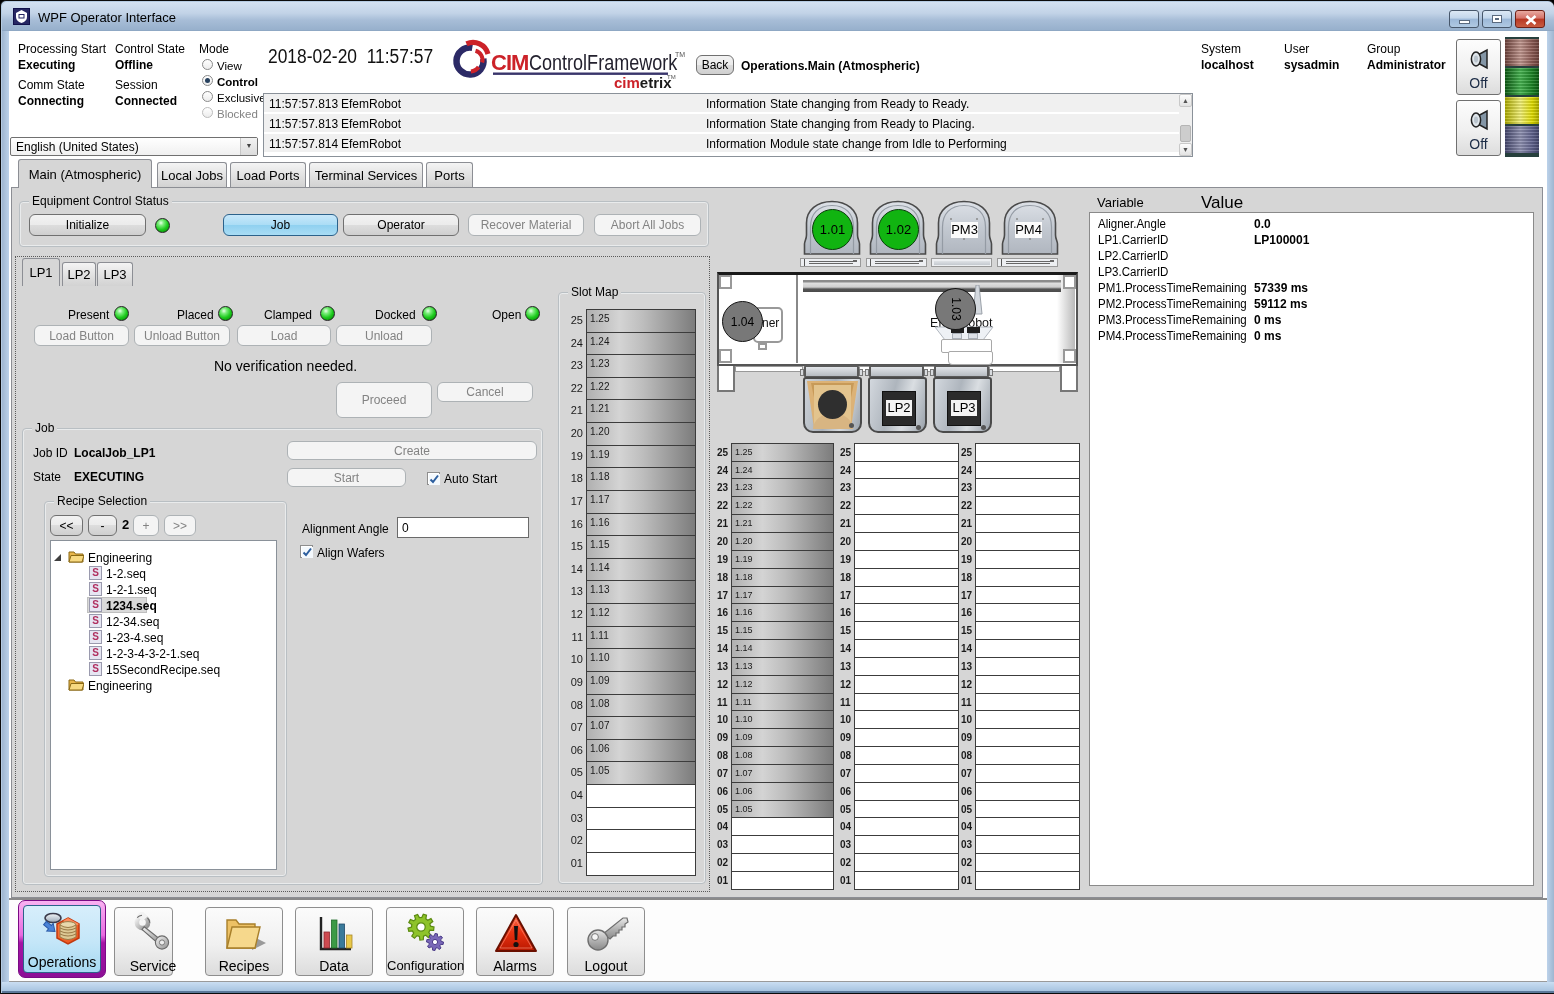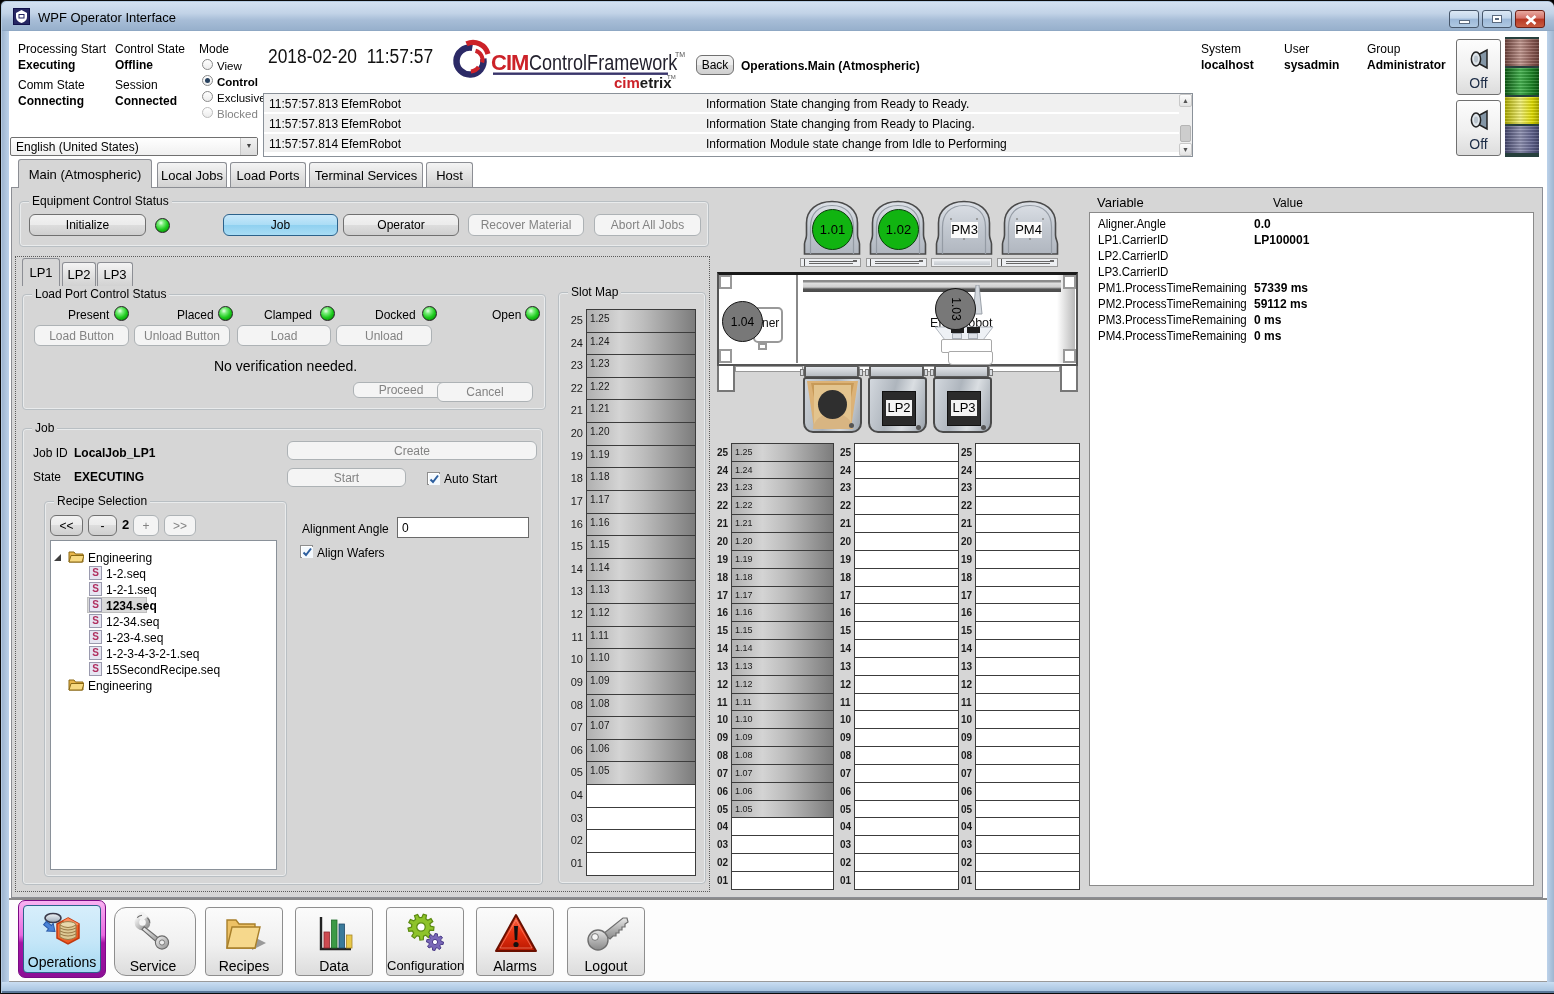--- a/index.html
+++ b/index.html
@@ -139,53 +139,50 @@
     <div class="abs" style="left:1504px;top:36px;width:34px;height:120px;background:#27403d"></div>
     <div class="abs" style="left:1504px;top:38px;width:34px;height:27px;background:repeating-linear-gradient(180deg,rgba(255,255,255,.14) 0 1px,rgba(0,0,0,.12) 1px 3px),linear-gradient(90deg,#6e423c 0%,#c49a92 45%,#8e5c55 80%,#6e423c 100%);background-color:#8e5c55"></div>
     <div class="abs" style="left:1504px;top:67px;width:34px;height:27px;background:repeating-linear-gradient(180deg,rgba(255,255,255,.14) 0 1px,rgba(0,0,0,.12) 1px 3px),linear-gradient(90deg,#0d5c14 0%,#49b653 45%,#1c8526 80%,#0d5c14 100%);background-color:#1c8526"></div>
     <div class="abs" style="left:1504px;top:96px;width:34px;height:27px;background:repeating-linear-gradient(180deg,rgba(255,255,255,.14) 0 1px,rgba(0,0,0,.12) 1px 3px),linear-gradient(90deg,#b0ae00 0%,#f4f27a 45%,#e4e000 80%,#b0ae00 100%);background-color:#e4e000"></div>
     <div class="abs" style="left:1504px;top:125px;width:34px;height:27px;background:repeating-linear-gradient(180deg,rgba(255,255,255,.14) 0 1px,rgba(0,0,0,.12) 1px 3px),linear-gradient(90deg,#46486e 0%,#9294b4 45%,#62648f 80%,#46486e 100%);background-color:#62648f"></div>
     <div class="abs" style="left:10px;top:186px;width:1532px;height:711px;background:#d6d6d6;border:1px solid #8c8e94"></div>
     <div class="tab sel" style="left:17px;top:158px;width:134px;height:29px">Main (Atmospheric)</div>
     <div class="tab" style="left:156px;top:161px;width:70px;height:25px">Local Jobs</div>
     <div class="tab" style="left:229px;top:161px;width:76px;height:25px">Load Ports</div>
     <div class="tab" style="left:308px;top:161px;width:114px;height:25px">Terminal Services</div>
-    <div class="tab" style="left:425px;top:161px;width:47px;height:25px">Host</div>
+    <div class="tab" style="left:425px;top:161px;width:47px;height:25px">Ports</div>
     <div class="gb" style="left:18px;top:200px;width:690px;height:46px">
       <span>Equipment Control Status</span>
     </div>
     <div class="btn" style="left:28px;top:213px;width:117px;height:22px">Initialize</div>
     <div class="led" style="left:154px;top:217px;width:15px;height:15px"></div>
     <div class="btn blue" style="left:222px;top:213px;width:115px;height:22px">Job</div>
     <div class="btn" style="left:342px;top:213px;width:116px;height:22px">Operator</div>
     <div class="btn dis" style="left:467px;top:213px;width:116px;height:22px">Recover Material</div>
     <div class="btn dis" style="left:593px;top:213px;width:107px;height:22px">Abort All Jobs</div>
     <div class="dotted" style="left:14px;top:255px;width:695px;height:636px"></div>
     <div class="tab sel" style="left:21px;top:257px;width:38px;height:28px;background:#d6d6d6">LP1</div>
     <div class="tab" style="left:61px;top:261px;width:34px;height:24px">LP2</div>
     <div class="tab" style="left:96px;top:261px;width:36px;height:24px">LP3</div>
-    <div class="gb" style="left:21px;top:293px;width:524px;height:116px">
-      <span>Load Port Control Status</span>
-    </div>
     <div class="t" style="left:67px;top:307px">Present</div>
     <div class="led" style="left:113px;top:305px;width:15px;height:15px"></div>
     <div class="t" style="left:176px;top:307px">Placed</div>
     <div class="led" style="left:217px;top:305px;width:15px;height:15px"></div>
     <div class="t" style="left:263px;top:307px">Clamped</div>
     <div class="led" style="left:319px;top:305px;width:15px;height:15px"></div>
     <div class="t" style="left:374px;top:307px">Docked</div>
     <div class="led" style="left:421px;top:305px;width:15px;height:15px"></div>
     <div class="t" style="left:491px;top:307px">Open</div>
     <div class="led" style="left:524px;top:305px;width:15px;height:15px"></div>
     <div class="btn dis" style="left:33px;top:324px;width:95px;height:21px">Load Button</div>
     <div class="btn dis" style="left:133px;top:324px;width:96px;height:21px">Unload Button</div>
     <div class="btn dis" style="left:236px;top:324px;width:94px;height:21px">Load</div>
     <div class="btn dis" style="left:335px;top:324px;width:96px;height:21px">Unload</div>
     <div class="t" style="left:213px;top:357px;font-size:14px;line-height:16px">No verification needed.</div>
-    <div class="btn dis" style="left:352px;top:381px;width:96px;height:16px">Proceed</div>
+    <div class="btn dis" style="left:335px;top:381px;width:96px;height:36px">Proceed</div>
     <div class="btn dis" style="left:436px;top:381px;width:96px;height:20px">Cancel</div>
     <div class="gb" style="left:21px;top:427px;width:521px;height:457px">
       <span>Job</span>
     </div>
     <div class="t" style="left:32px;top:445px">Job ID</div>
     <div class="t b" style="left:73px;top:445px">LocalJob_LP1</div>
     <div class="btn dis" style="left:286px;top:440px;width:250px;height:19px">Create</div>
     <div class="t" style="left:32px;top:469px">State</div>
     <div class="t b" style="left:73px;top:469px">EXECUTING</div>
     <div class="btn dis" style="left:286px;top:467px;width:119px;height:19px">Start</div>
@@ -643,21 +640,21 @@
     <div class="cell" style="left:974px;top:799px;width:105px;height:18px"></div>
     <div class="snum" style="left:960px;top:820px;width:12px;font-size:10px;font-weight:bold;text-align:left">04</div>
     <div class="cell" style="left:974px;top:816px;width:105px;height:19px"></div>
     <div class="snum" style="left:960px;top:838px;width:12px;font-size:10px;font-weight:bold;text-align:left">03</div>
     <div class="cell" style="left:974px;top:834px;width:105px;height:19px"></div>
     <div class="snum" style="left:960px;top:856px;width:12px;font-size:10px;font-weight:bold;text-align:left">02</div>
     <div class="cell" style="left:974px;top:852px;width:105px;height:19px"></div>
     <div class="snum" style="left:960px;top:874px;width:12px;font-size:10px;font-weight:bold;text-align:left">01</div>
     <div class="cell" style="left:974px;top:870px;width:105px;height:19px"></div>
     <div class="t" style="left:1096px;top:195px;font-size:13px">Variable</div>
-    <div class="t" style="left:1272px;top:195px;font-size:12px">Value</div>
+    <div class="t" style="left:1200px;top:195px;font-size:17px">Value</div>
     <div class="abs" style="left:1088px;top:211px;width:445px;height:674px;background:#fff;border:1px solid #8a8a8a"></div>
     <div class="t" style="left:1097px;top:216px;transform:scaleX(.96);transform-origin:0 0">Aligner.Angle</div>
     <div class="t b" style="left:1253px;top:216px">0.0</div>
     <div class="t" style="left:1097px;top:232px;transform:scaleX(.96);transform-origin:0 0">LP1.CarrierID</div>
     <div class="t b" style="left:1253px;top:232px">LP100001</div>
     <div class="t" style="left:1097px;top:248px;transform:scaleX(.96);transform-origin:0 0">LP2.CarrierID</div>
     <div class="t" style="left:1097px;top:264px;transform:scaleX(.96);transform-origin:0 0">LP3.CarrierID</div>
     <div class="t" style="left:1097px;top:280px;transform:scaleX(.96);transform-origin:0 0">PM1.ProcessTimeRemaining</div>
     <div class="t b" style="left:1253px;top:280px">57339 ms</div>
     <div class="t" style="left:1097px;top:296px;transform:scaleX(.96);transform-origin:0 0">PM2.ProcessTimeRemaining</div>
@@ -686,21 +683,21 @@
               <stop offset="1" stop-color="#9aa8b8"></stop>
             </linearGradient>
 <linearGradient id="opo" x1="0" y1="0" x2="1" y2="1">
               <stop offset="0" stop-color="#ff7a3c"></stop>
               <stop offset="1" stop-color="#e84e18"></stop>
             </linearGradient>
           </defs>
 </svg></div>
       <div class="t" style="left:0;top:49px;width:76px;text-align:center;font-size:14px">Operations</div>
     </div>
-    <div class="abs" style="left:113px;top:906px;width:82px;height:69px;border-radius:12px;border:1px solid #8e8e8e;background:linear-gradient(#fbfbfb 0%,#f0f0f0 55%,#dcdcdc 100%)">
+    <div class="abs" style="left:113px;top:906px;width:59px;height:69px;border-radius:4px;border:1px solid #8e8e8e;background:linear-gradient(#fbfbfb 0%,#f0f0f0 55%,#dcdcdc 100%)">
       <div class="abs" style="left:17px;top:4px"><svg width="44" height="44" viewBox="0 0 44 44">
 <defs>
             <linearGradient id="wr" x1="0" y1="0" x2="1" y2="1">
               <stop offset="0" stop-color="#f4f4f4"></stop>
               <stop offset="0.5" stop-color="#c2c2c2"></stop>
               <stop offset="1" stop-color="#8e8e8e"></stop>
             </linearGradient>
           </defs>
 <circle cx="10.5" cy="10.5" r="5.6" fill="none" stroke="url(#wr)" stroke-width="4.6"></circle>
 <circle cx="10.5" cy="10.5" r="5.6" fill="none" stroke="#6a6a6a" stroke-width="0.01"></circle>

